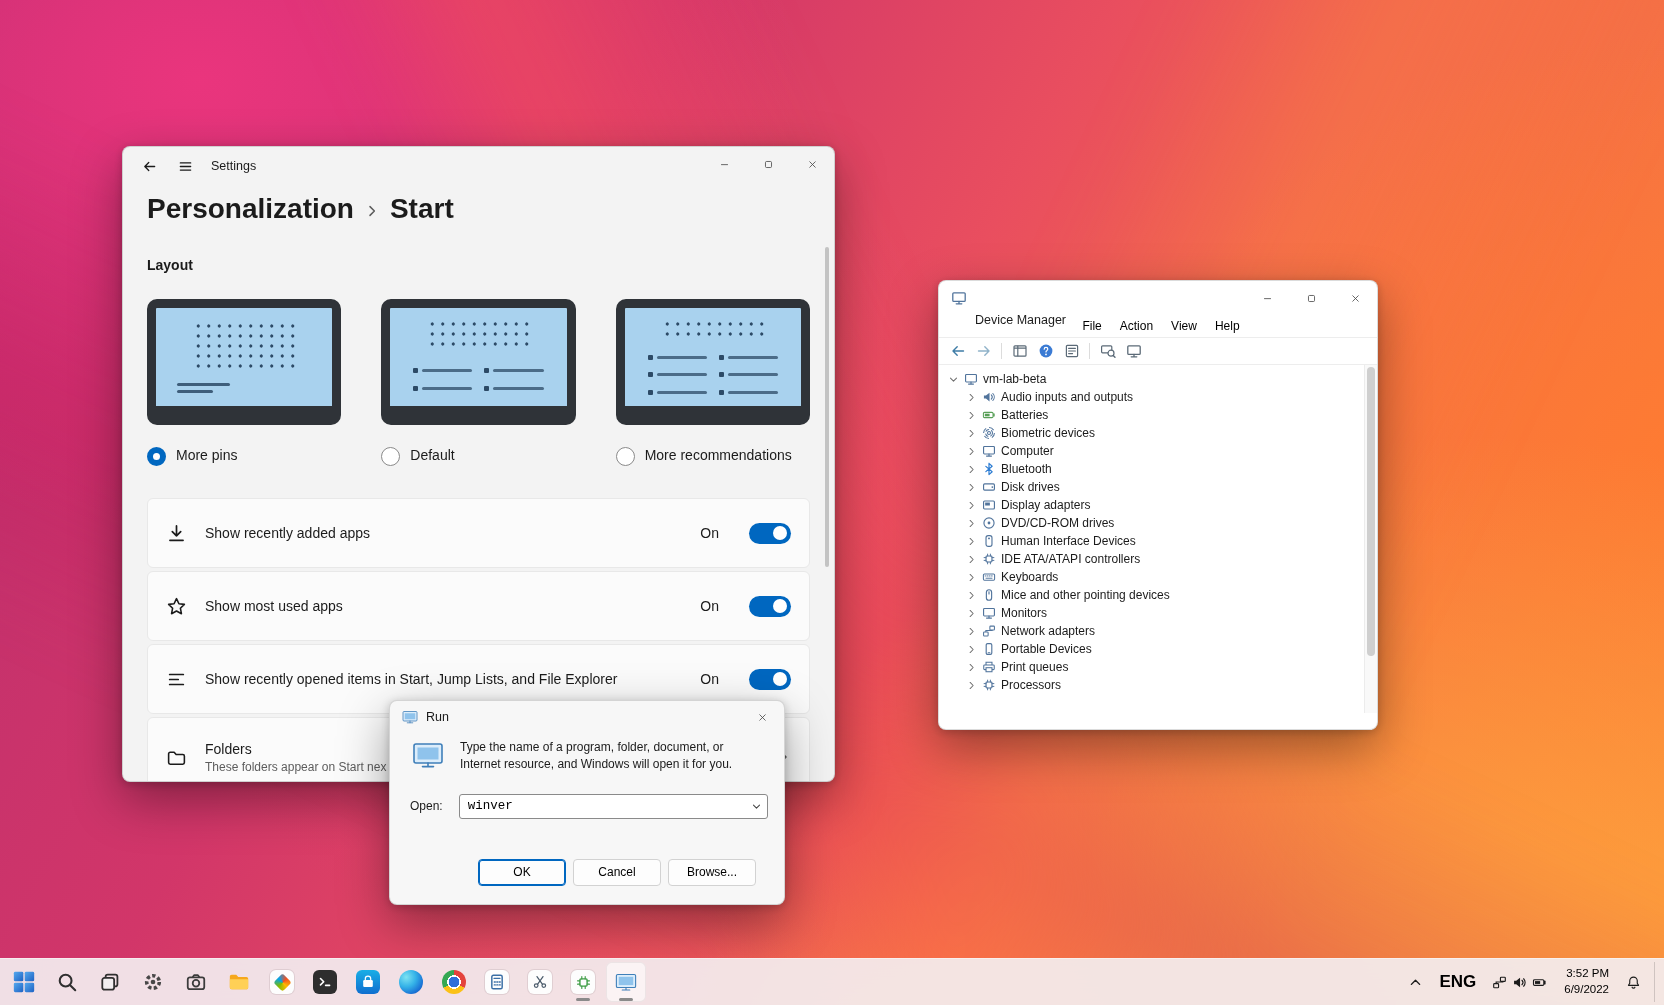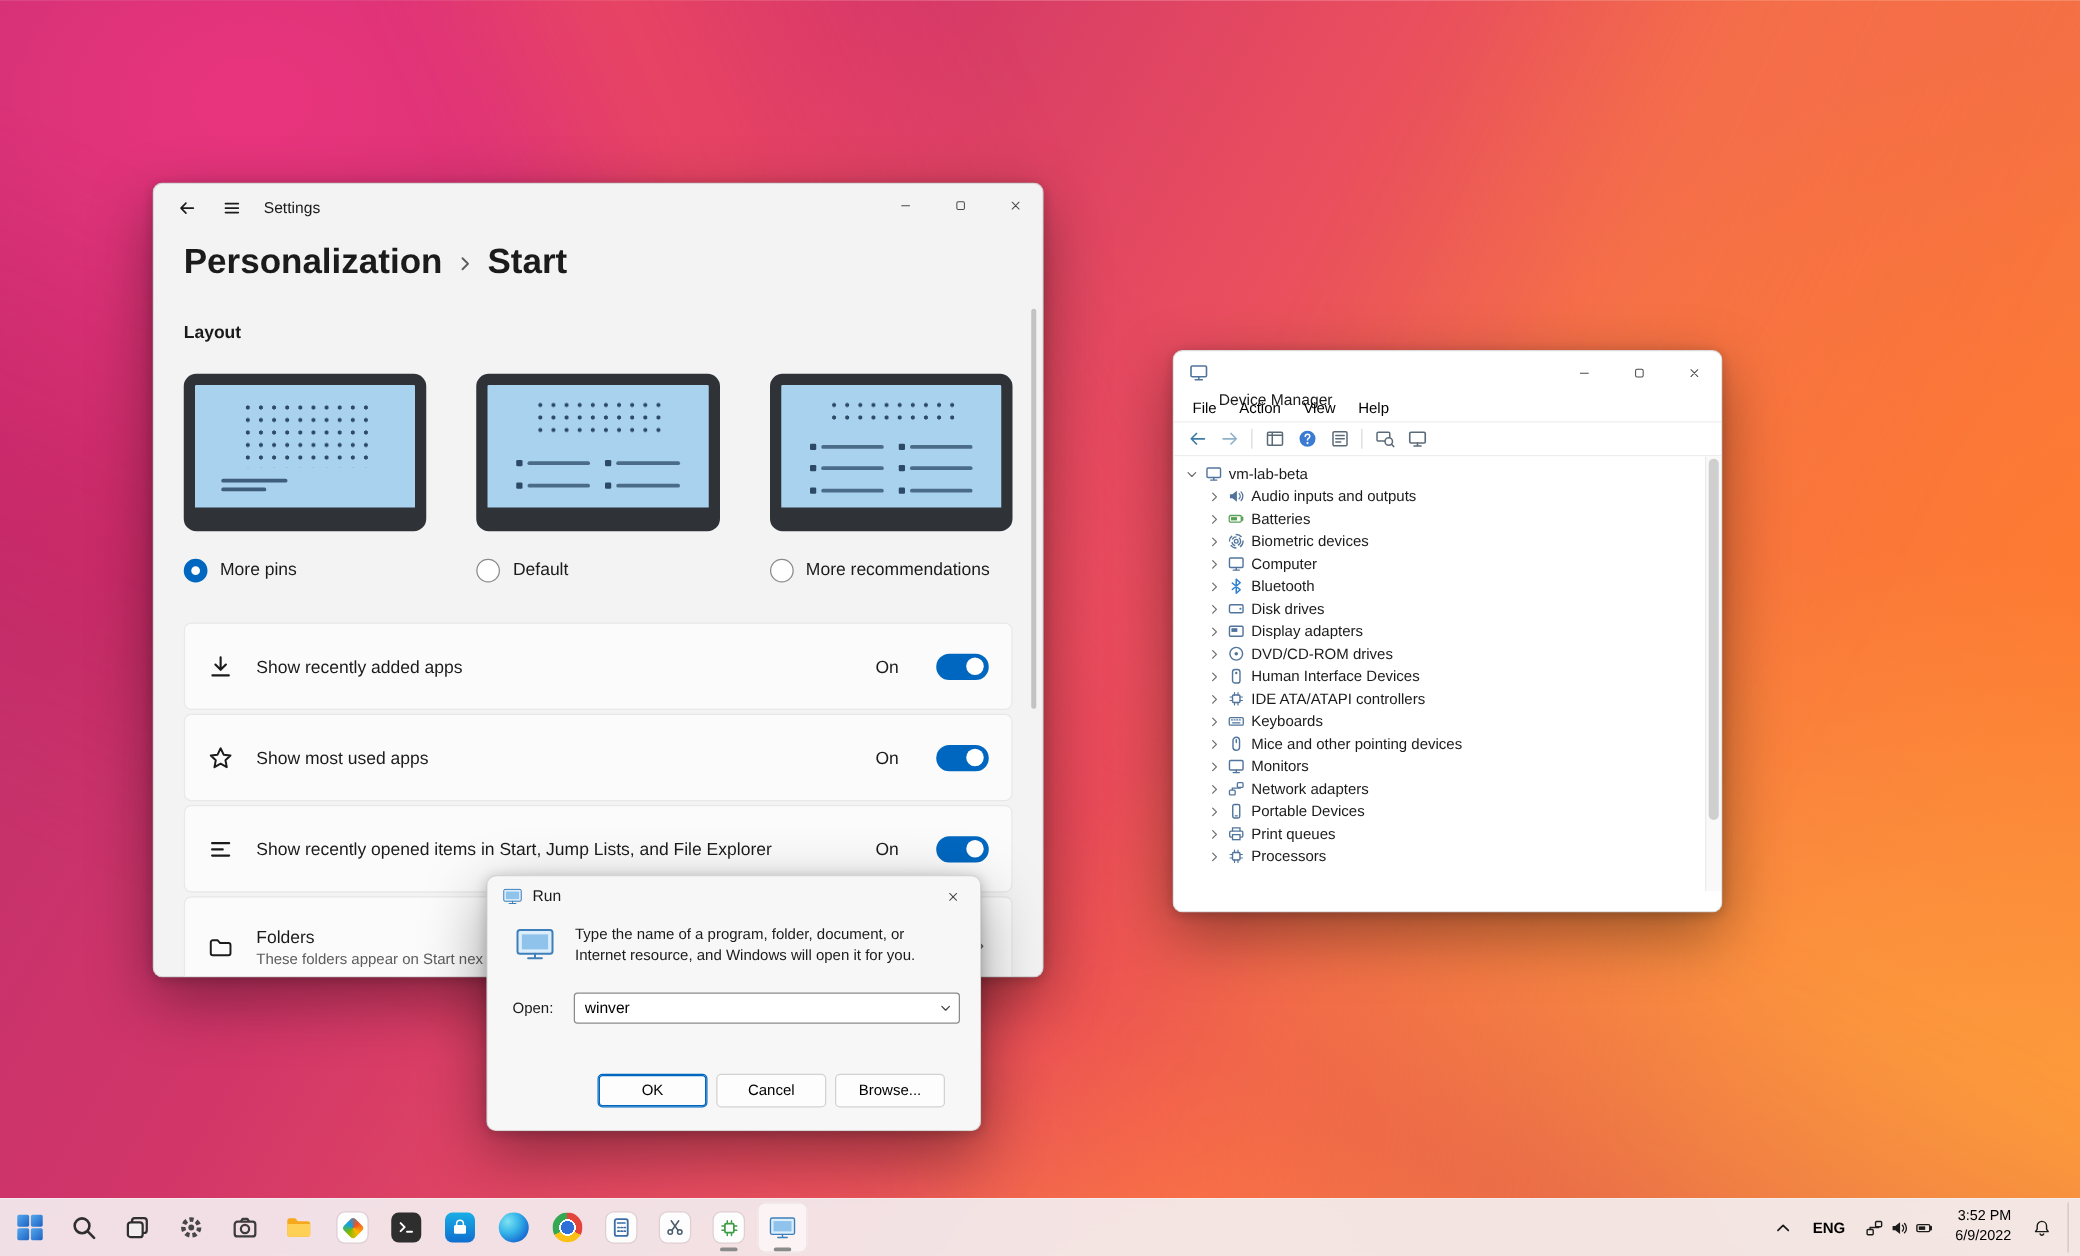--- a/index.html
+++ b/index.html
@@ -69,21 +69,21 @@
   .f-text{flex:1;display:flex;flex-direction:column;gap:3px;}
   .card-sub{font-size:12px;color:#5d5d5d;}
   .f-chev{width:14px;height:14px;color:#5d5d5d;flex:none;}
   .s-scroll{position:absolute;right:5px;top:100px;width:4px;height:320px;background:#9a9a9a;opacity:.55;border-radius:2px;}
 
   
   .dm{left:938px;top:280px;width:440px;height:450px;background:#fff;z-index:2;}
   .dm-titlebar{height:34px;display:flex;align-items:center;padding-left:12px;gap:8px;}
   .dm-title{font-size:12.5px;margin-top:43px;}
   .dm-titlebar .ti{width:16px;height:16px;color:#51749c;}
-  .dm-menubar{height:22px;display:flex;align-items:center;padding-left:6px;font-size:12px;}
+  .dm-menubar{height:22px;display:flex;align-items:center;padding-left:6px;font-size:12px;justify-content:center;}
   .menu-item{padding:2px 9px;border-radius:3px;background:transparent;border:none;font-size:12px;}
   .dm-toolbar{height:28px;display:flex;align-items:center;gap:9px;padding-left:10px;border-top:1px solid #ededed;border-bottom:1px solid #ededed;}
   .tool-ic{width:17px;height:17px;color:#3e7ca6;background:none;border:none;display:flex;align-items:center;justify-content:center;padding:0;}
   .tool-ic svg{width:16px;height:16px;}
   .tool-ic.dim{color:#8fb2c9;}
   .tool-ic.gray{color:#5b6a77;}
   .tool-sep{width:1px;height:16px;background:#dcdcdc;}
   .dm-tree{position:relative;padding-top:5px;height:calc(100% - 34px - 22px - 28px - 16px);overflow:hidden;}
   .tree-row{display:flex;align-items:center;height:18px;padding-left:27px;gap:5px;cursor:pointer;}
   .tree-row.root{padding-left:9px;}
@@ -100,21 +100,21 @@
   .r-title{font-size:12.5px;}
   .r-titlebar .cap-btn{margin-left:auto;height:32px;}
   .r-icon-sm{width:16px;height:16px;}
   .r-body{padding:6px 14px 0 14px;}
   .r-msg-row{display:flex;gap:14px;align-items:flex-start;padding-left:6px;}
   .r-bigicon{width:36px;height:32px;flex:none;}
   .r-msg{font-size:12px;line-height:1.45;max-width:300px;}
   .r-open-row{display:flex;align-items:center;margin-top:20px;gap:16px;padding-left:6px;}
   .r-open-label{font-size:12px;}
   .combo{flex:1;height:25px;border:1px solid #8a8a8a;border-radius:3px;background:#fff;display:flex;align-items:center;margin-right:2px;}
-  .combo input{flex:1;border:none;outline:none;font-size:12.5px;padding:0 8px;font-family:Liberation Sans, sans-serif;background:transparent;}
+  .combo input{flex:1;border:none;outline:none;font-size:12.5px;padding:0 8px;font-family:Liberation Mono, monospace;background:transparent;}
   .combo-dd{width:22px;height:100%;border:none;background:transparent;display:flex;align-items:center;justify-content:center;color:#444;}
   .combo-dd svg{width:11px;height:11px;}
   .r-btn-row{display:flex;justify-content:flex-end;gap:7px;margin-top:40px;padding-right:14px;}
   .rbtn{width:88px;height:27px;font-size:12px;background:#fdfdfd;border:1px solid #d2d2d2;border-radius:4px;}
   .rbtn.primary{border:1px solid #0067c0;box-shadow:0 0 0 1px #0067c0 inset;}
 
   
   .taskbar{position:fixed;left:0;right:0;bottom:0;height:47px;background:rgba(243,238,240,.92);backdrop-filter:blur(22px);display:flex;align-items:center;padding:0 4px;z-index:10;border-top:1px solid rgba(255,255,255,.45);}
   .tb-left{display:flex;align-items:center;gap:3px;}
   .tb-btn{position:relative;width:40px;height:40px;border-radius:6px;display:flex;align-items:center;justify-content:center;background:transparent;border:none;}
@@ -124,21 +124,21 @@
   .ic-disc24{width:24px;height:24px;border-radius:6px;display:flex;align-items:center;justify-content:center;}
   .ic-edge{width:24px;height:24px;border-radius:50%;background:radial-gradient(circle at 30% 30%,#7ee3f2,#35b3e8 40%,#1b74d6 72%,#15479c);}
   .ic-browser{width:24px;height:24px;border-radius:50%;background:radial-gradient(circle at 50% 50%,#2f6fd8 0 31%,#fff 31% 40%,transparent 40%),conic-gradient(#e4433c 0 120deg,#fbc116 120deg 240deg,#35a853 240deg 360deg);}
   .ic-term{background:#2e2e2e;}
   .ic-store{background:linear-gradient(180deg,#19aee6,#0f6ecf);}
   .ic-white{background:#fdfdfd;box-shadow:0 0 0 1px rgba(0,0,0,.08);}
   .ph{width:13px;height:13px;transform:rotate(45deg);border-radius:3px;background:conic-gradient(#f25022,#ffb900,#7fba00,#00a4ef,#f25022);}
   .tray{margin-left:auto;display:flex;align-items:center;gap:2px;}
   .tray-btn{height:40px;border:none;background:transparent;border-radius:6px;display:flex;align-items:center;justify-content:center;padding:0 7px;gap:5px;}
   .tray-btn svg{width:15px;height:15px;color:#1b1b1b;}
-  .tray-lang{font-size:12px;font-weight:bold;}
+  .tray-lang{font-size:17px;font-weight:bold;}
   .tray-clock{font-size:11.5px;text-align:right;line-height:1.35;padding:0 8px;}
   .show-desktop{width:6px;height:40px;border:none;background:transparent;border-left:1px solid rgba(0,0,0,.15);margin-left:4px;}
 </style>
 </head>
 <body>
 
 <svg width="0" height="0" style="position:absolute">
   <defs>
     <linearGradient id="gStart" x1="0" y1="0" x2="1" y2="1">
       <stop offset="0" stop-color="#55a9ee"></stop>

